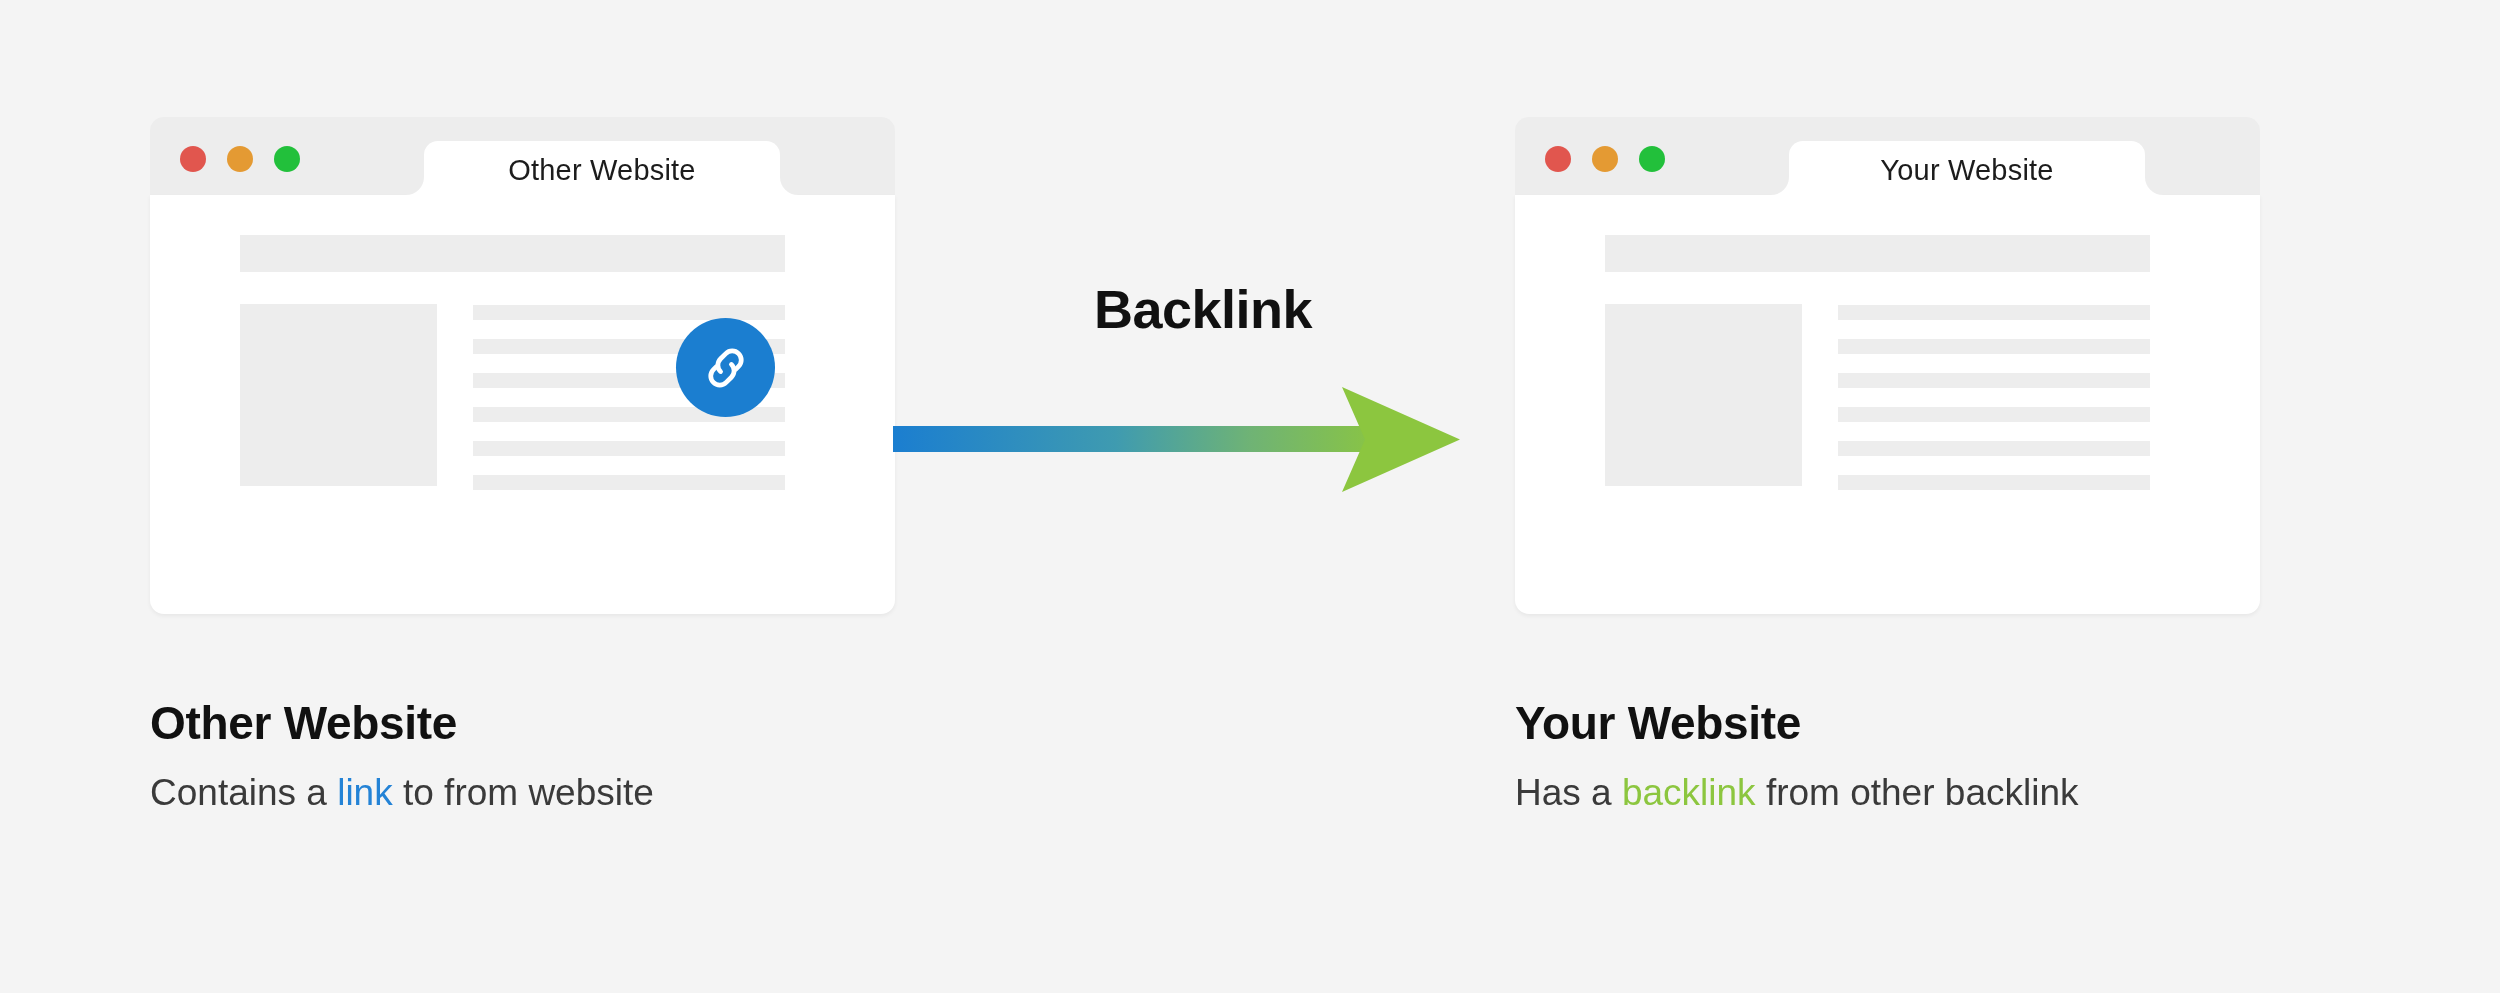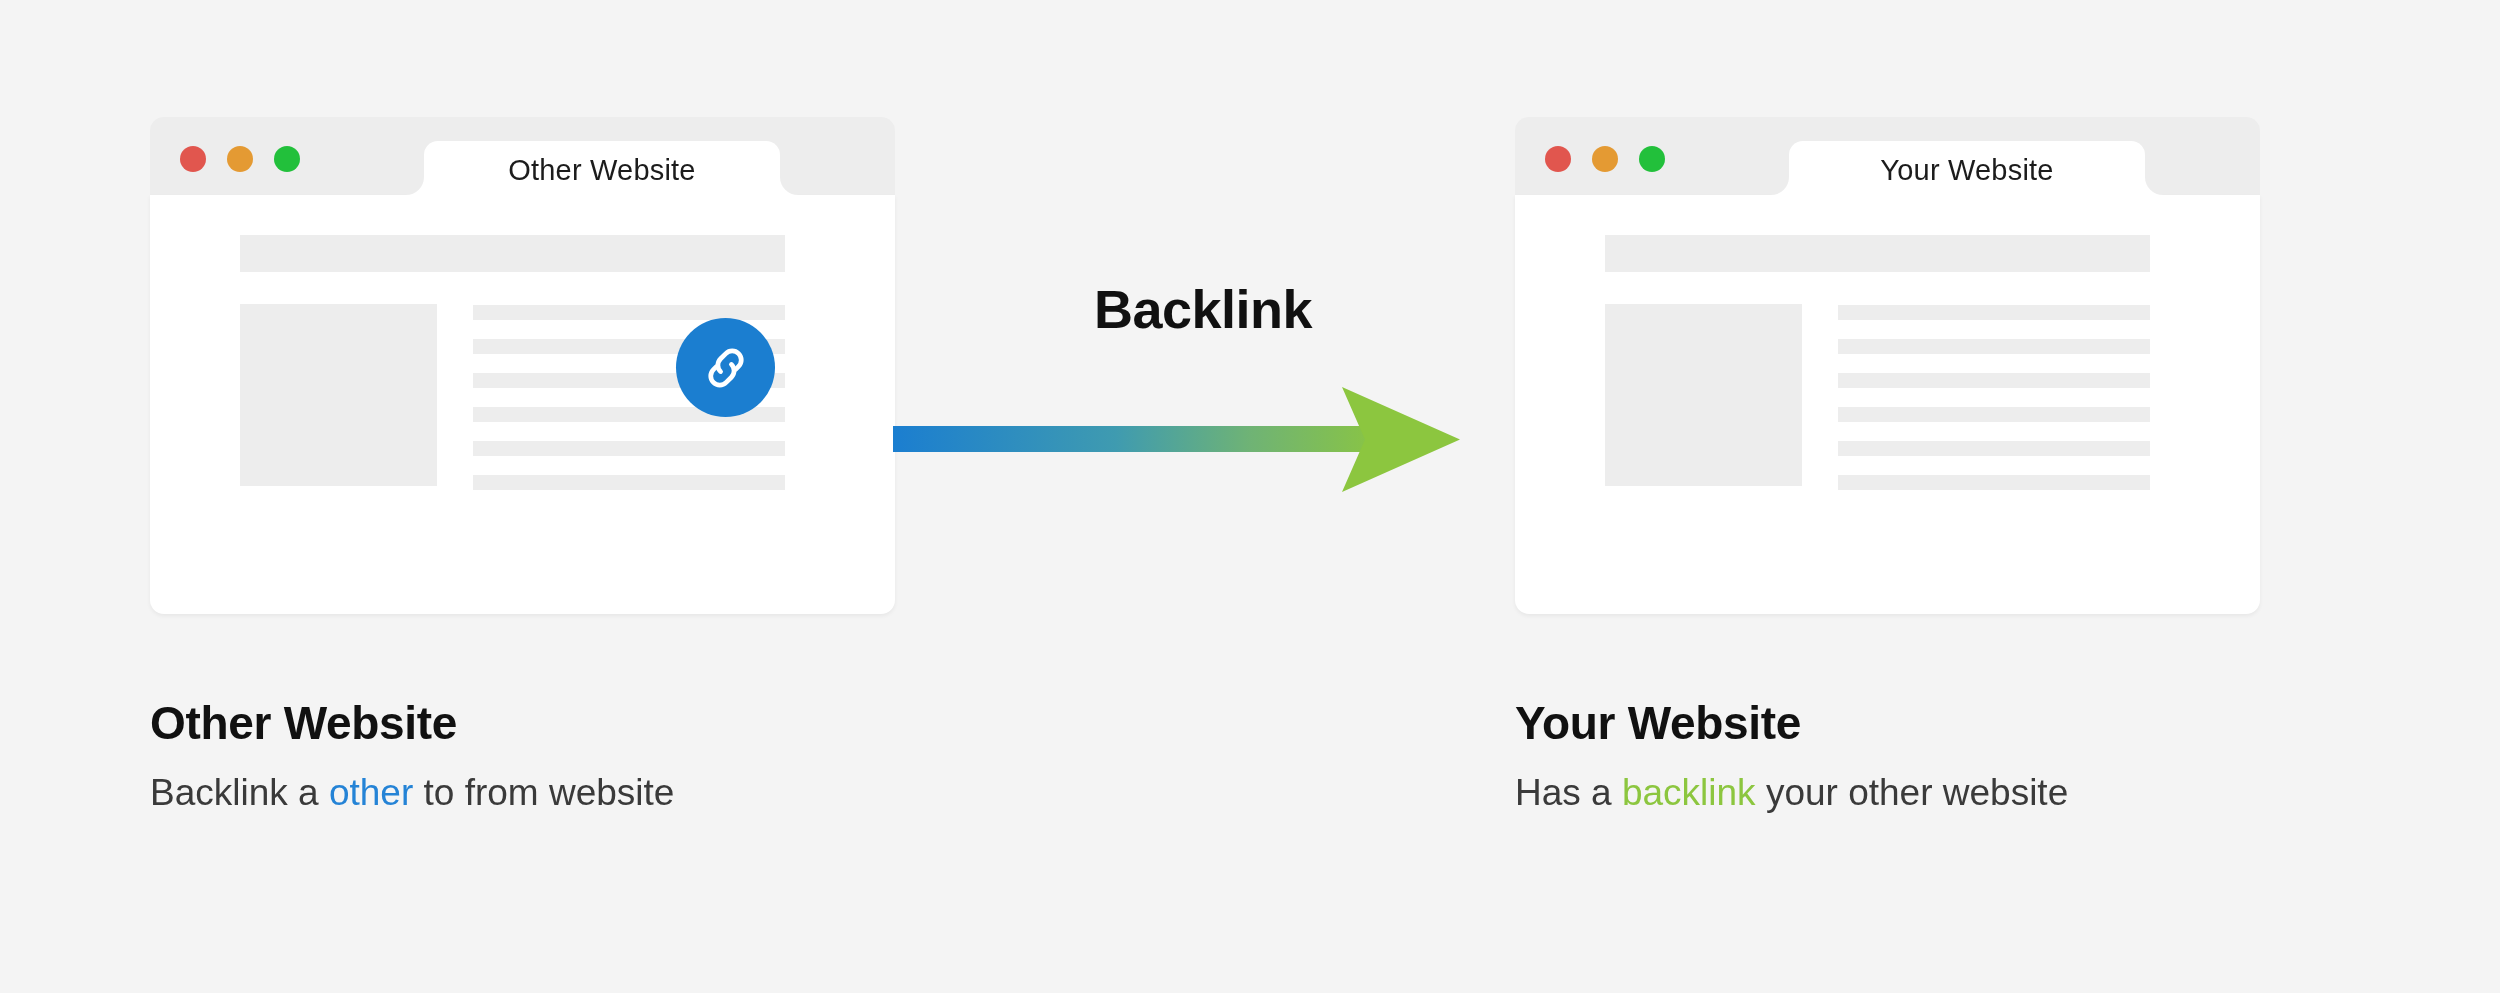--- a/index.html
+++ b/index.html
@@ -291,24 +291,24 @@
         <div class="skel-line"></div>
         <div class="skel-line"></div>
         <div class="skel-line"></div>
       </div>
     </div>
   </div>
 
   <div class="caption left">
     <div class="caption-title">Other Website</div>
     <div class="caption-sub">
-      <span>Backlink a </span><span class="hl-blue">other</span><span> to from website</span>
+      <span>Contains a </span><span class="hl-blue">link</span><span> to from website</span>
     </div>
   </div>
 
   <div class="caption right">
     <div class="caption-title">Your Website</div>
     <div class="caption-sub">
-      <span>Has a </span><span class="hl-green">backlink</span><span> your other website</span>
+      <span>Has a </span><span class="hl-green">backlink</span><span> from other backlink</span>
     </div>
   </div>
 
 </div>
 
 </body></html>

